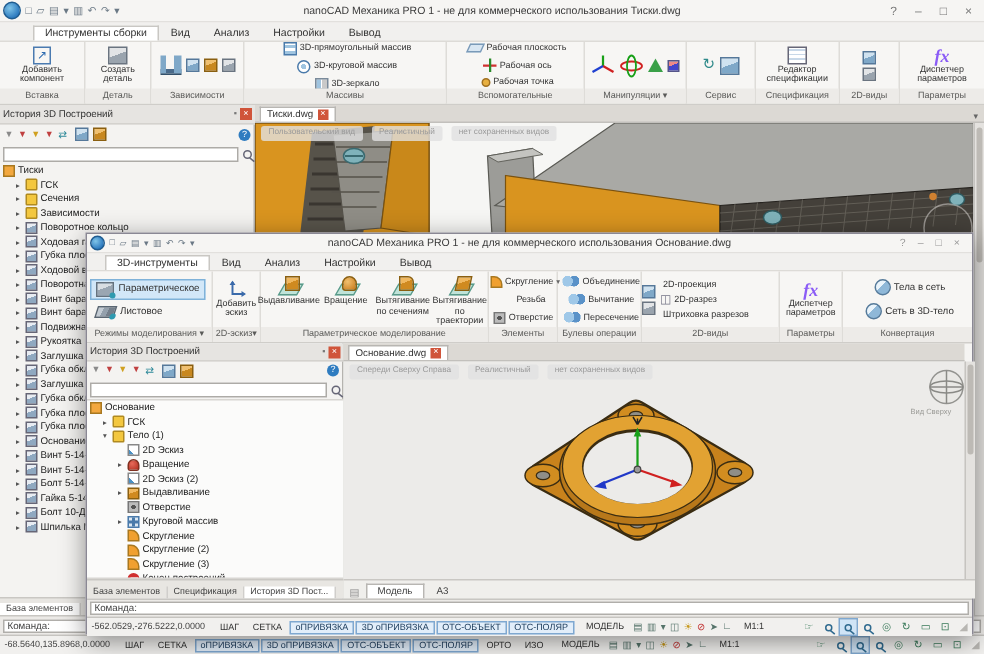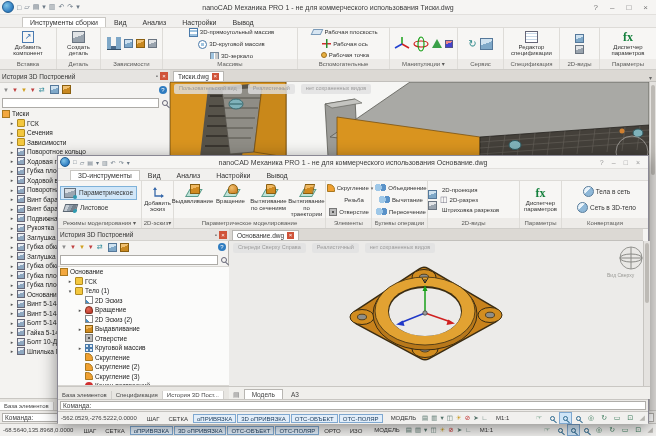--- a/index.html
+++ b/index.html
@@ -45,21 +45,21 @@
   .ic.plane{width:10px;height:6px;background:#d8e6f2;border:1px solid #7a9ab8;transform:skewX(-25deg);}
   .ic.axis{width:9px;height:9px;
      background:linear-gradient(#2a8a2a,#2a8a2a) center/1.5px 100% no-repeat,linear-gradient(#d03030,#d03030) center/100% 1.5px no-repeat;}
   .ic.point{width:6px;height:6px;border-radius:50%;background:#e8b040;border:1px solid #a07020;}
   .ic.addcomp{width:12px;height:12px;border:1px solid #4a7ab0;color:#2f6cb0;font-size:8px;line-height:10px;text-align:center;}
   .ic.addcomp::before{content:"↗";}
   .ic.clamp{width:14px;height:13px;background:linear-gradient(90deg,#7fa8c8 0 4px,transparent 4px 9px,#7fa8c8 9px 13px),
             linear-gradient(#4a6a8a,#4a6a8a) bottom/100% 3px no-repeat;border-bottom:1px solid #33506a;}
   .ic.table{width:13px;height:12px;border:1px solid #667;background:
      repeating-linear-gradient(0deg,#fff 0 2px,#c8d8e8 2px 3px),repeating-linear-gradient(90deg,rgba(102,119,136,.5) 0 1px,transparent 1px 4px);}
-  .ic.fx{font-family:"Liberation Serif",serif;font-weight:bold;font-size:12px;color:#15803d;line-height:12px;}
+  .ic.fx{font-family:"Liberation Serif",serif;font-style:italic;font-weight:bold;font-size:12px;color:#8b5cf6;line-height:12px;}
   .ic.sphere{width:11px;height:11px;border-radius:50%;border:1px solid #557a9a;
      background:linear-gradient(135deg,#eaf4fb 40%,#8fb8d8 40%);}
   .ic.bool{width:11px;height:7px;background:
      radial-gradient(circle at 30% 50%,#9fc8e8 0 42%,transparent 43%),
      radial-gradient(circle at 70% 50%,#5a92c8 0 42%,transparent 43%);}
   .ic.sect{color:#778;font-size:8px;line-height:8px;}
   .ic.sect::before{content:"◫";}
   .ic.serv{color:#2f8a8a;font-size:10px;line-height:10px;}
   .ic.serv::before{content:"↻";}
   .ic.tri{width:0;height:0;border-left:5px solid transparent;border-right:5px solid transparent;border-bottom:9px solid #3aa048;}

